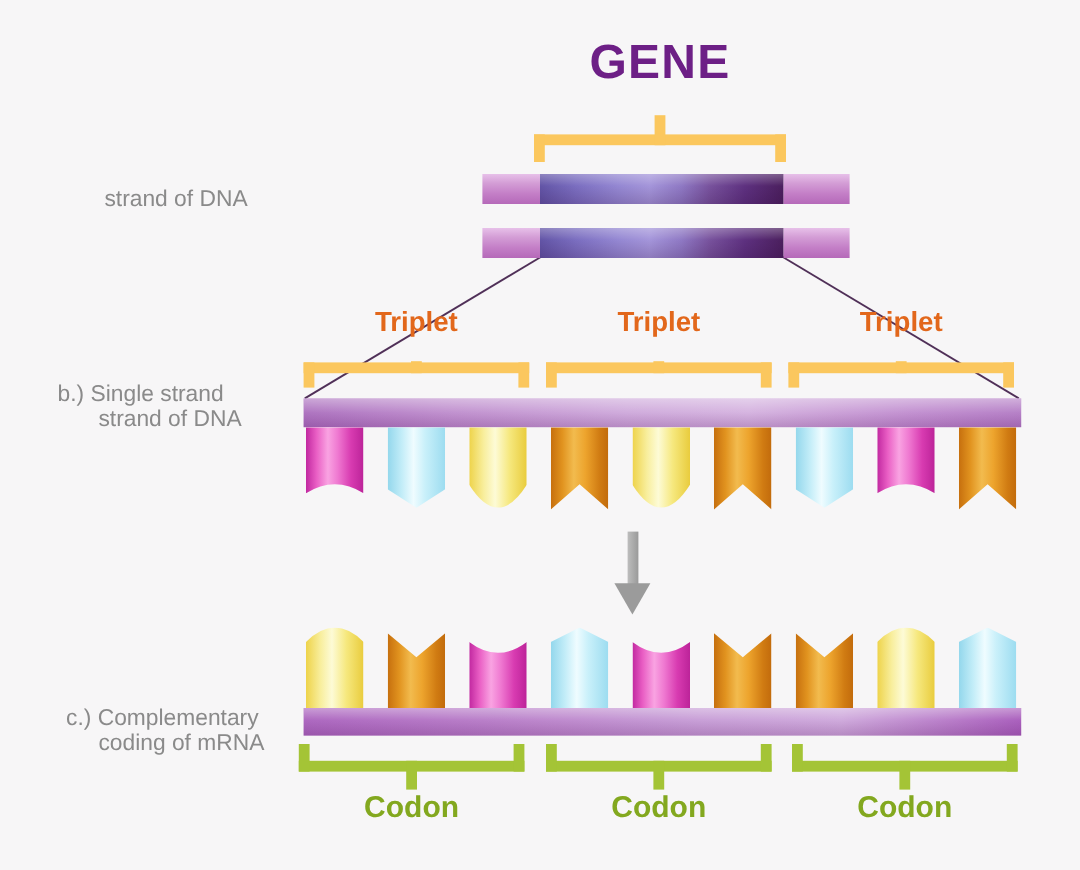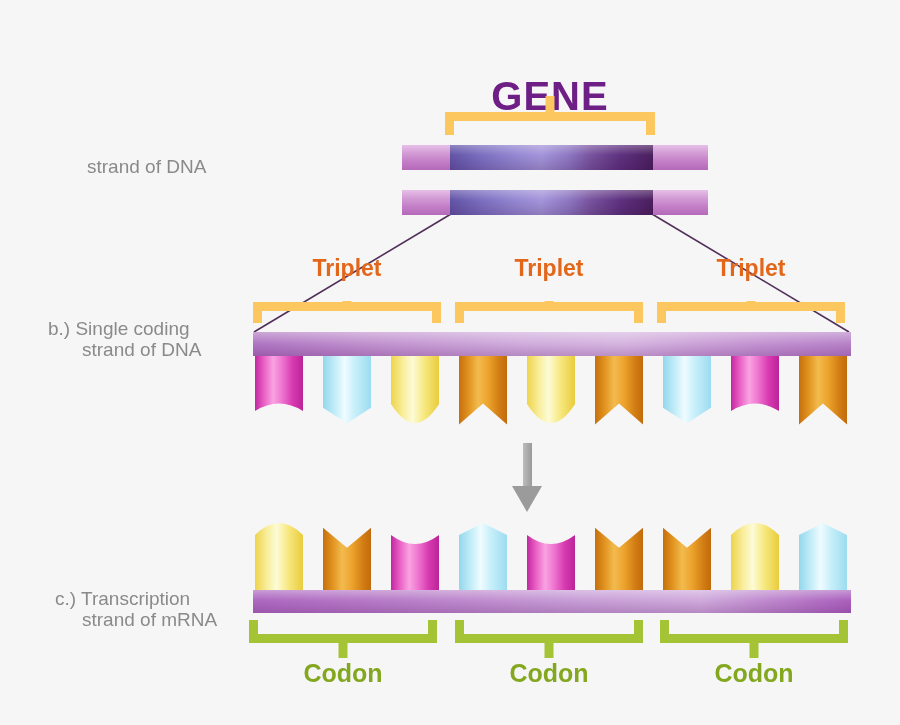--- a/index.html
+++ b/index.html
@@ -1,21 +1,21 @@
 <!DOCTYPE html>
 <html style="--background: #f7f6f7; --title-purple: #6d1f86; --triplet-orange: #e2671b; --codon-green: #83a81f; --bracket-yellow: #fbc75e; --bracket-green: #a4c436; --label-gray: #8a8a8a; --transcription-purple: #8d2a8f; --arrow-gray: #9b9b9b; --base-pink: #e84fc0; --base-cyan: #bfecf8; --base-yellow: #f8ec8b; --base-orange: #e9a42c;"><head>
 <meta charset="utf-8">
 <style>
   html,body{margin:0;padding:0;}
   body{font-family:"Liberation Sans",sans-serif;background:#fff;}
   .canvas{position:relative;width:900px;height:725px;background:var(--background,#f7f6f7);overflow:hidden;}
 
   
   .gene-title{position:absolute;left:400px;top:30px;width:300px;text-align:center;
-    font-size:40px;font-weight:bold;letter-spacing:1px;color:var(--title-purple,#6d1f86);margin-top:44px;}
+    font-size:40px;font-weight:bold;letter-spacing:1px;color:var(--title-purple,#6d1f86);}
 
   
   .bracket{position:absolute;box-sizing:border-box;}
   .bracket .stem{position:absolute;left:50%;transform:translateX(-50%);width:9px;}
   .bracket-down{border:9px solid var(--bracket-yellow,#fbc75e);border-bottom:none;}
   .bracket-down .stem{bottom:100%;background:var(--bracket-yellow,#fbc75e);}
   .gene-bracket{left:445px;top:112px;width:210px;height:23px;}
   .gene-bracket .stem{height:25px;}
   .triplet-bracket{top:302px;width:188px;height:21px;}
   .triplet-bracket .stem{height:10px;}
@@ -119,21 +119,21 @@
       <div class="stem"></div>
     </div>
   <div class="bracket bracket-down triplet-bracket" style="left:455px">
       <div class="stem"></div>
     </div>
   <div class="bracket bracket-down triplet-bracket" style="left:657px">
       <div class="stem"></div>
     </div>
 
   <div class="side-label label-b" style="left:48px;top:318px">
-    <div>b.) Single coding</div>
+    <div>b.) Single strand</div>
     <div class="l2">strand of DNA</div>
   </div>
   <div class="strand-bar bar-b"></div>
   <div class="base-row" id="row-b-bases">
       <div class="ribbon down pink concave" style="left: 0px;"></div>
       <div class="ribbon down cyan point" style="left: 68px;"></div>
       <div class="ribbon down yellow round" style="left: 136px;"></div>
       <div class="ribbon down orange notch" style="left: 204px;"></div>
       <div class="ribbon down yellow round" style="left: 272px;"></div>
       <div class="ribbon down orange notch" style="left: 340px;"></div>
@@ -141,22 +141,22 @@
       <div class="ribbon down pink concave" style="left: 476px;"></div>
       <div class="ribbon down orange notch" style="left: 544px;"></div>
     </div>
 
   <div class="t-arrow">
     <div class="shaft"></div>
     <div class="head"></div>
   </div>
 
   <div class="side-label label-c" style="left:55px;top:588px">
-    <div>c.) Transcription</div>
-    <div class="l2">strand of mRNA</div>
+    <div>c.) Complementary</div>
+    <div class="l2">coding of mRNA</div>
   </div>
   <div class="base-row" id="row-c-bases">
       <div class="ribbon up yellow round" style="left: 0px;"></div>
       <div class="ribbon up orange notch" style="left: 68px;"></div>
       <div class="ribbon up pink concave" style="left: 136px;"></div>
       <div class="ribbon up cyan point" style="left: 204px;"></div>
       <div class="ribbon up pink concave" style="left: 272px;"></div>
       <div class="ribbon up orange notch" style="left: 340px;"></div>
       <div class="ribbon up orange notch" style="left: 408px;"></div>
       <div class="ribbon up yellow round" style="left: 476px;"></div>

